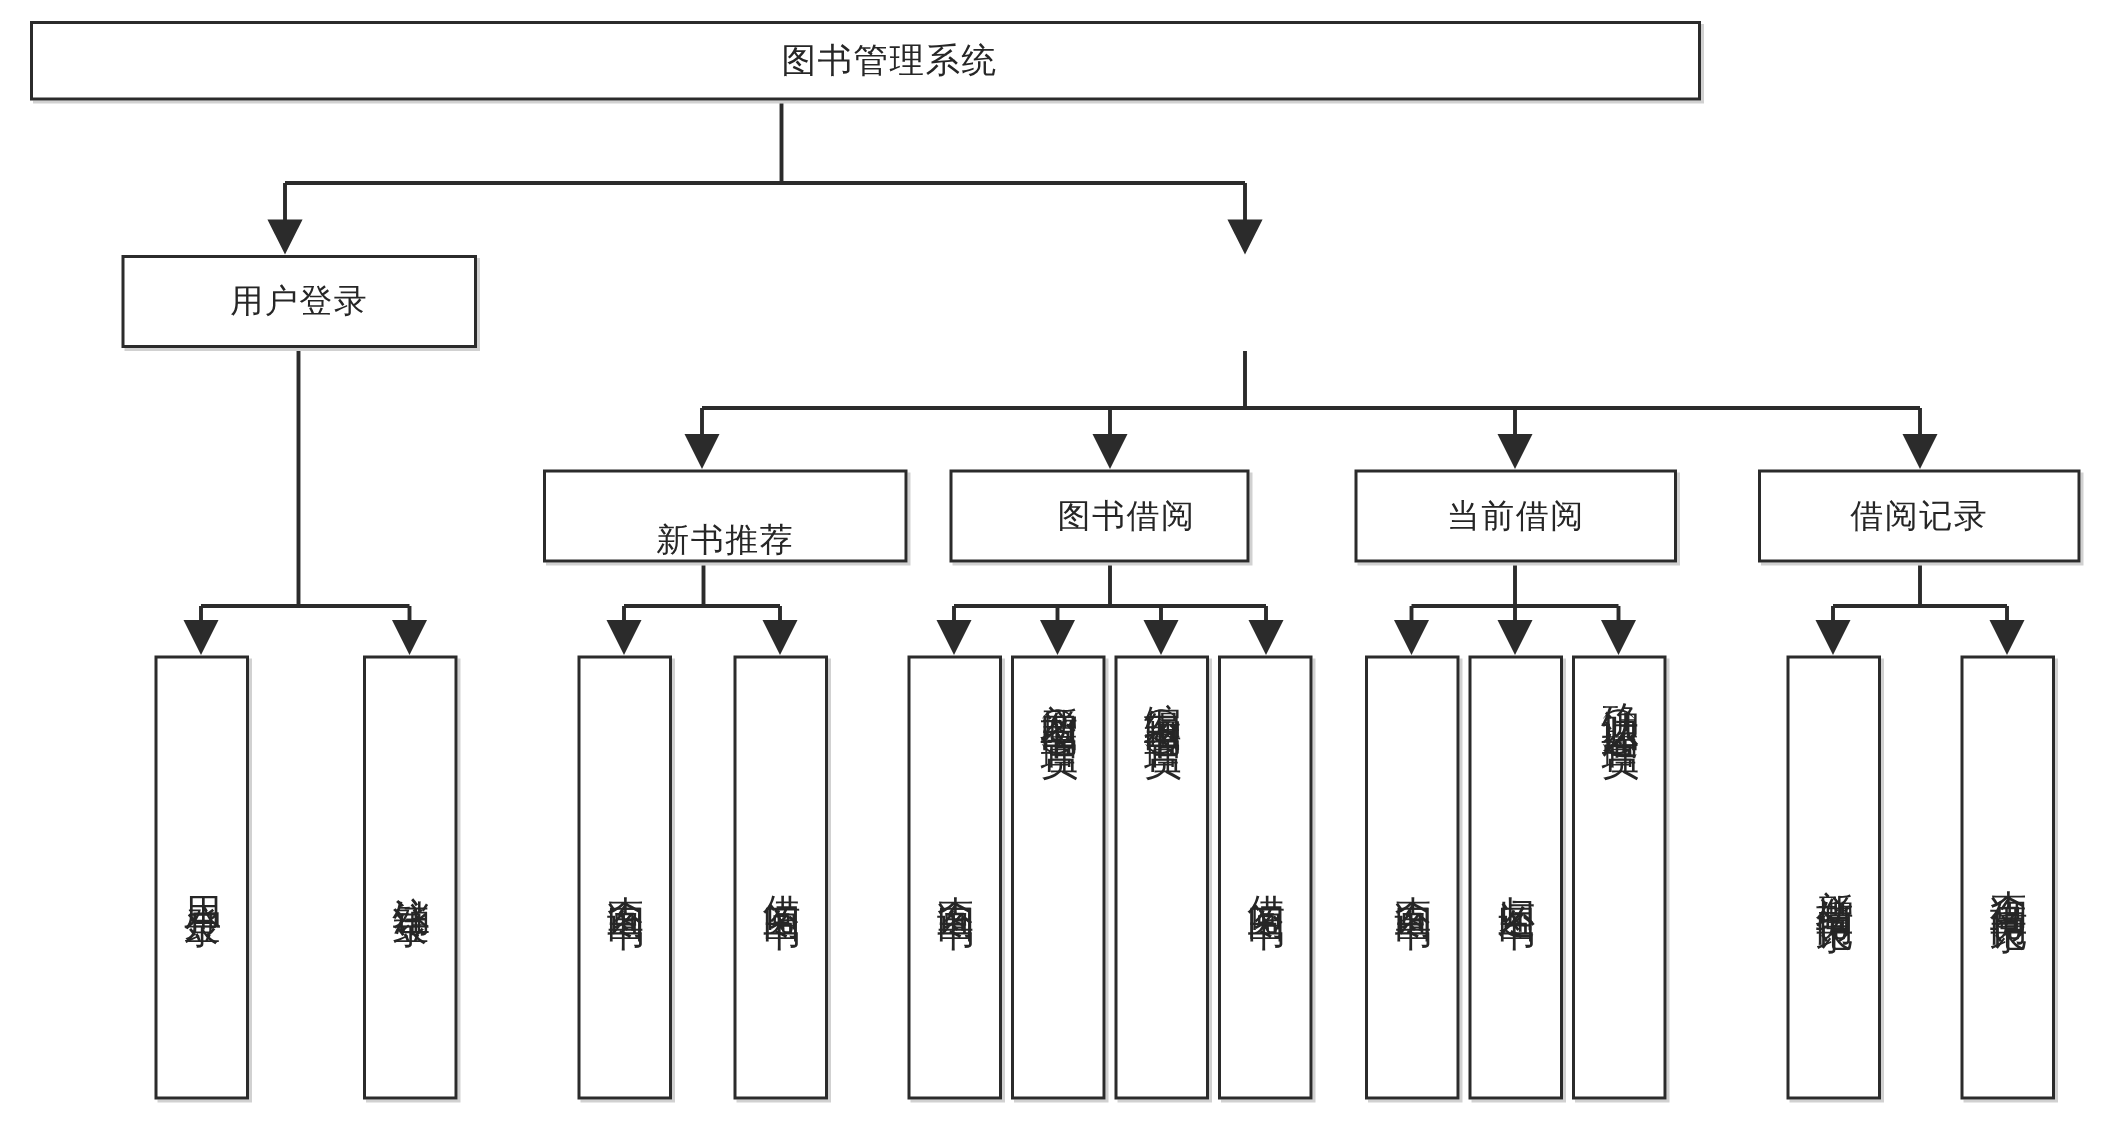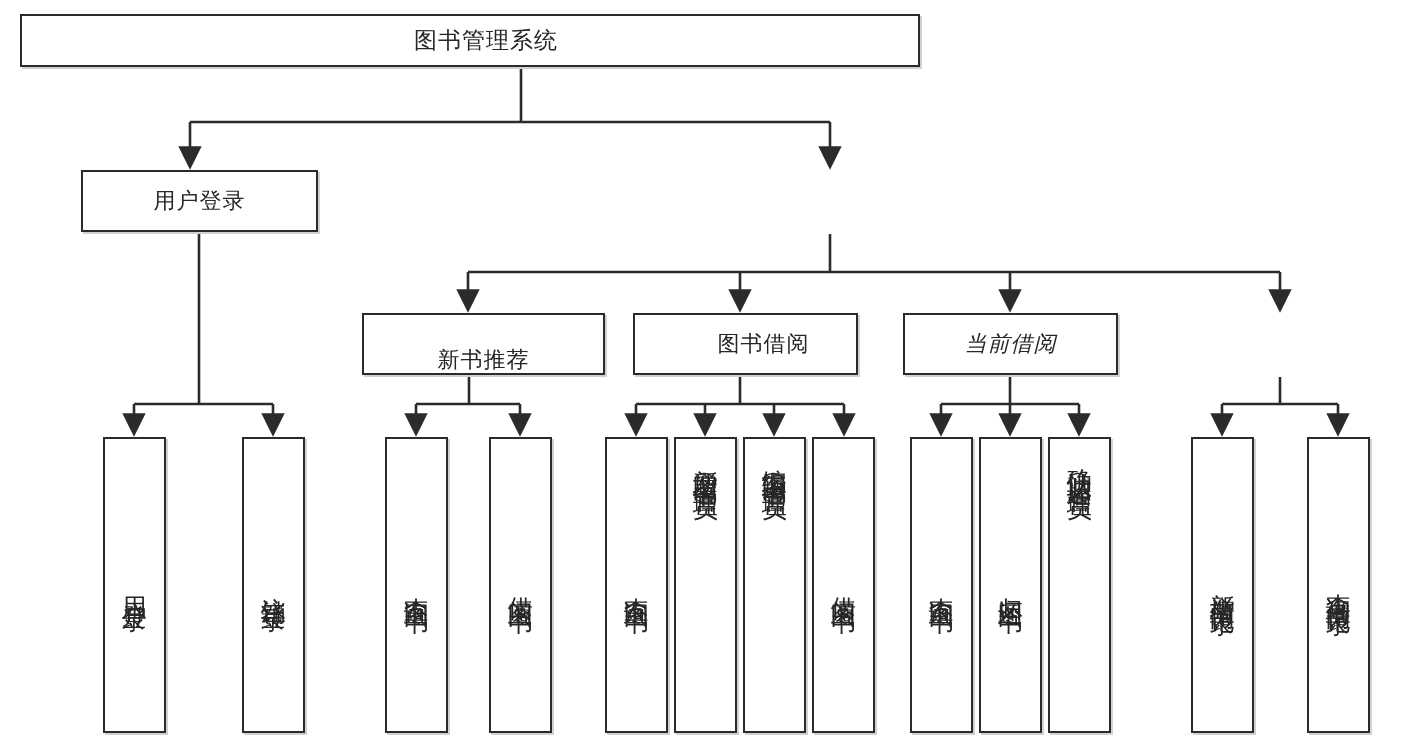--- a/index.html
+++ b/index.html
@@ -112,36 +112,39 @@
       <path d="M 1010 404 L 1010 425" marker-end="url(#arrow)"></path>
       <path d="M 1079 404 L 1079 425" marker-end="url(#arrow)"></path>
 
       <path d="M 1280 377 L 1280 404"></path>
       <path d="M 1222 404 L 1338 404"></path>
       <path d="M 1222 404 L 1222 425" marker-end="url(#arrow)"></path>
       <path d="M 1338 404 L 1338 425" marker-end="url(#arrow)"></path>
     </g>
   </svg>
 
-  <div class="node root" style="left:20px;top:14px;width:900px;height:53px;padding-left:32px;">
+  <div class="node root" style="left:20px;top:14px;width:1114px;height:53px;padding-left:32px;">
     <span class="label">图书管理系统</span>
   </div>
 
   <div class="node level2" style="left:81px;top:170px;width:237px;height:62px;">
     <span class="label">用户登录</span>
   </div>
 
   <div class="node level3" style="left:362px;top:313px;width:243px;height:62px;align-items:flex-end;">
     <span class="label">新书推荐</span>
   </div>
-  <div class="node level3" style="left:633px;top:313px;width:225px;height:62px;padding-left:36px;">
+  <div class="node level3" style="left:633px;top:313px;width:200px;height:62px;padding-left:36px;">
     <span class="label">图书借阅</span>
   </div>
-  <div class="node level3" style="left:903px;top:313px;width:215px;height:62px;font-style:italic;">
+  <div class="node level3" style="left:903px;top:313px;width:215px;height:62px;">
     <span class="label">当前借阅</span>
+  </div>
+  <div class="node level3" style="left:1172px;top:313px;width:215px;height:62px;">
+    <span class="label">借阅记录</span>
   </div>
 
   <div class="node leaf centered" style="left:103px;top:437px;width:63px;height:296px;">
     <span class="label">用户登录</span>
   </div>
   <div class="node leaf centered" style="left:242px;top:437px;width:63px;height:296px;">
     <span class="label">注销登录</span>
   </div>
 
   <div class="node leaf centered" style="left:385px;top:437px;width:63px;height:296px;">

